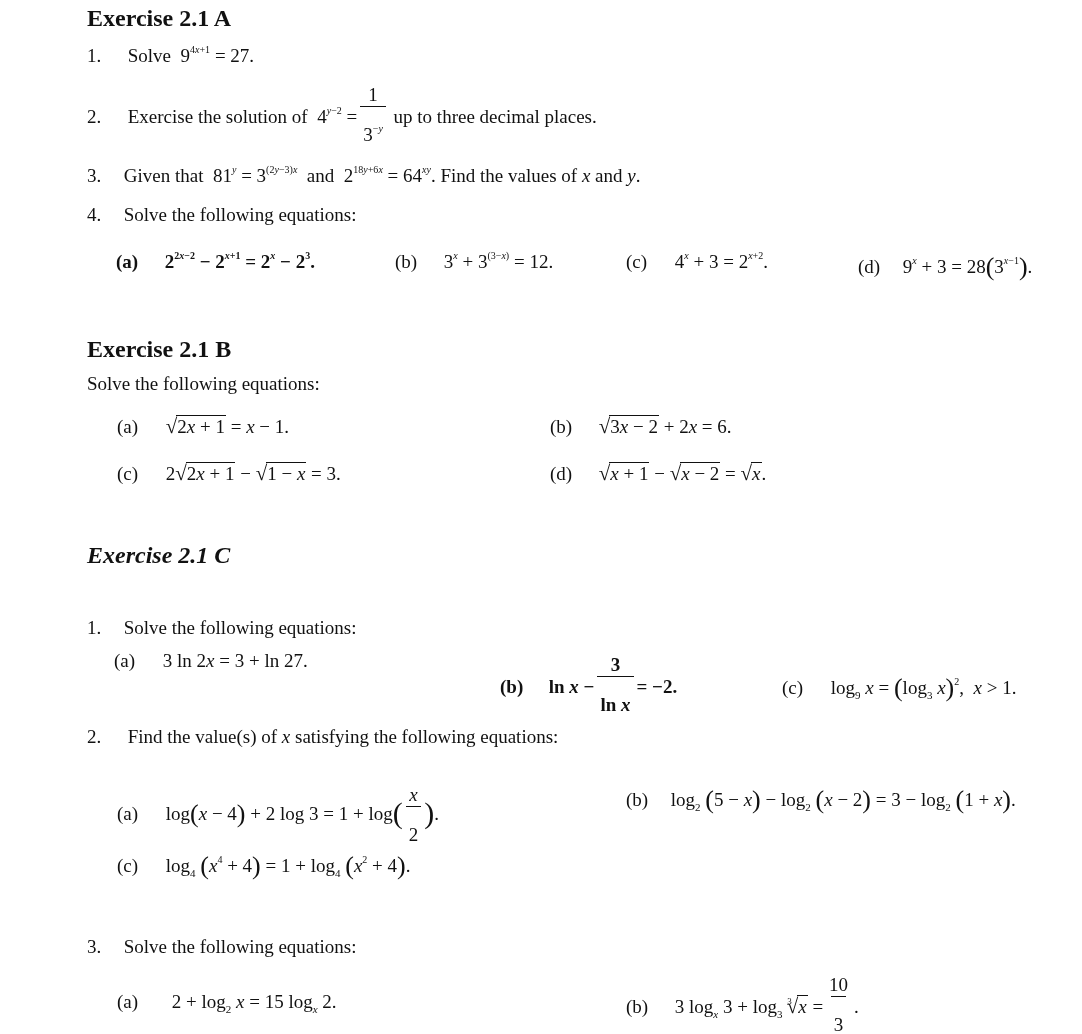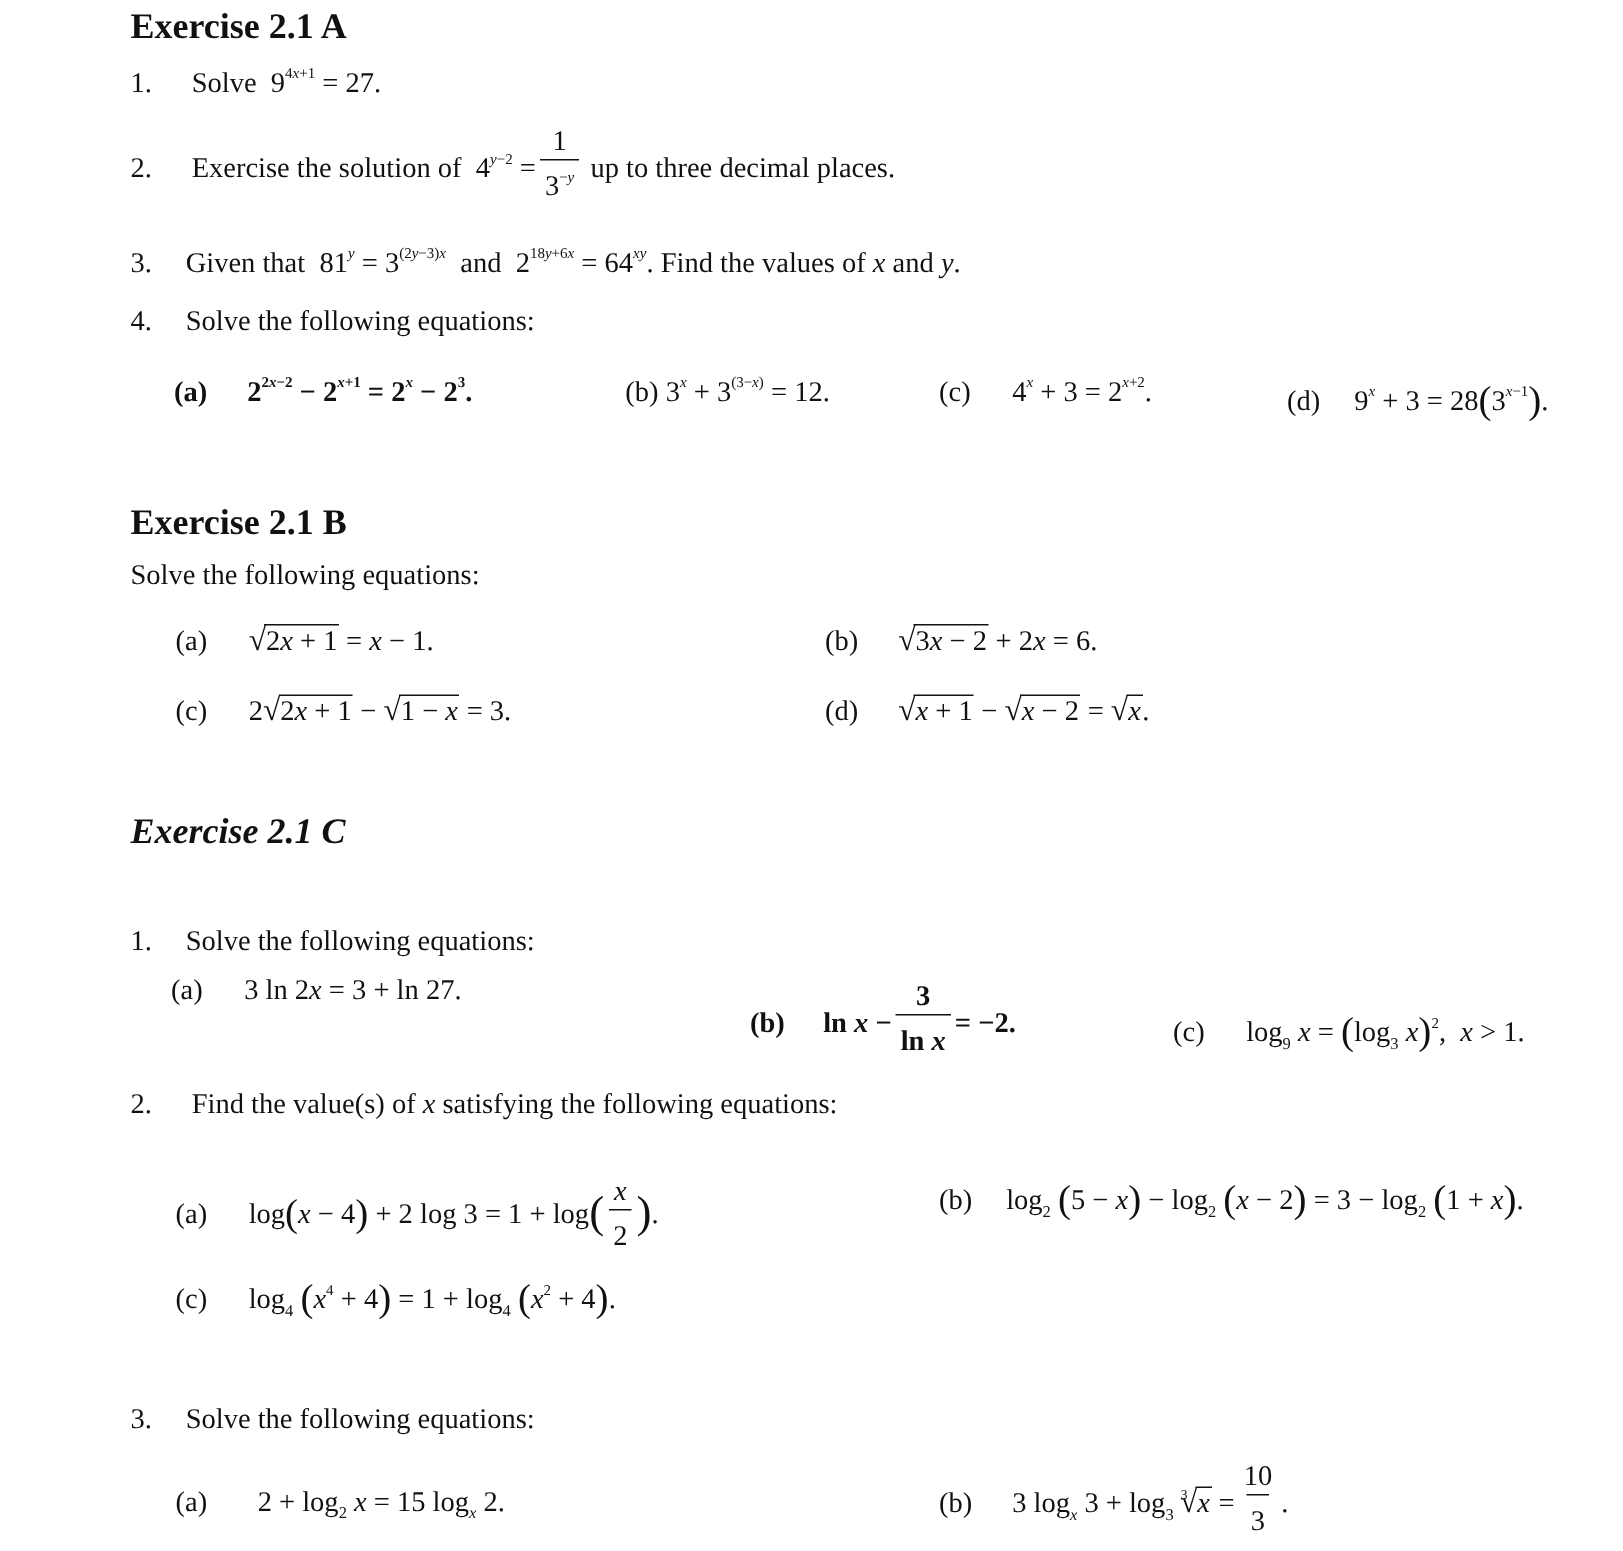--- a/index.html
+++ b/index.html
@@ -5,21 +5,21 @@
   html, body { margin:0; padding:0; background:#ffffff; }
   body { width:1082px; height:1034px; position:relative; overflow:hidden;
          font-family:"Liberation Serif", "DejaVu Serif", serif; color:#111; font-size:19px; }
   .abs { position:absolute; white-space:nowrap; line-height:1; }
   .h { font-weight:bold; font-size:24px; }
   i { font-style:italic; }
   sup { font-size:10px; vertical-align:0; position:relative; top:-9px; line-height:0; }
   sub { font-size:11px; vertical-align:0; position:relative; top:5px; line-height:0; }
   .frac { display:inline-flex; flex-direction:column; align-items:center; vertical-align:middle; margin:0 3px; position:relative; top:-3px; }
   .frac .num { padding:0 3px; line-height:1.1; }
-  .frac .den { border-top:1.2px solid #111; padding:8px 3px 0; line-height:1.1; }
+  .frac .den { border-top:1.2px solid #111; padding:18px 3px 0; line-height:1.1; }
   .rad { display:inline-block; position:relative; }
   .rad .sym { font-size:21px; }
   .rad .body { border-top:1.2px solid #111; padding:0 1px; margin-left:-1px; }
   .big { font-size:26px; position:relative; top:2px; }
   .bigp { font-size:30px; position:relative; top:3px; font-weight:100; }
   .lbl { display:inline-block; width:44px; }
   .num-lbl { display:inline-block; width:36px; }
   .cube { font-size:9px; position:relative; top:-9px; margin-right:-5px; }
 </style>
 </head>
@@ -54,21 +54,21 @@
 
 <div class="abs" style="left:87px;top:205px;">
   <span style="display:inline-block;width:32px;">4.</span>
   <span>Solve the following equations:</span>
 </div>
 
 <div class="abs" style="left:116px;top:252px;font-weight:bold;">
   <span class="lbl">(a)</span>
   <span>2<sup>2<i>x</i>−2</sup> − 2<sup><i>x</i>+1</sup> = 2<sup><i>x</i></sup> − 2<sup>3</sup>.</span>
 </div>
-<div class="abs" style="left:395px;top:252px;text-align:right;">
+<div class="abs" style="left:395px;top:252px;">
   <span class="lbl">(b)</span>
   <span>3<sup><i>x</i></sup> + 3<sup>(3−<i>x</i>)</sup> = 12.</span>
 </div>
 <div class="abs" style="left:626px;top:252px;">
   <span class="lbl">(c)</span>
   <span>4<sup><i>x</i></sup> + 3 = 2<sup><i>x</i>+2</sup>.</span>
 </div>
 <div class="abs" style="left:858px;top:252px;">
   <span style="display:inline-block;width:40px;">(d)</span>
   <span>9<sup><i>x</i></sup> + 3 = 28<span class="big">(</span>3<sup><i>x</i>−1</sup><span class="big">)</span>.</span>

